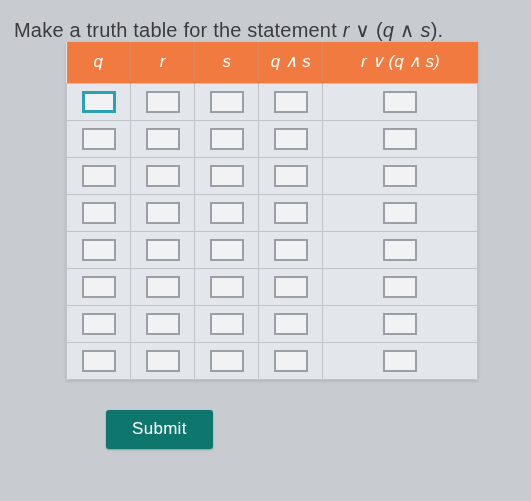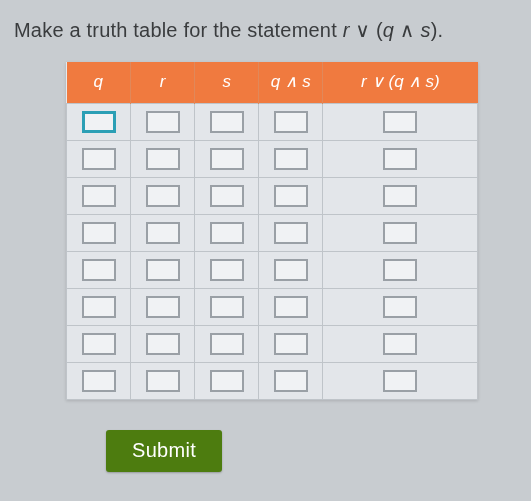--- a/index.html
+++ b/index.html
@@ -6,21 +6,20 @@
   html, body { width: 531px; height: 501px; }
   body {
     background: #c8ccd0;
     font-family: Arial, Helvetica, sans-serif;
     color: #333;
     padding: 18px 14px 0 14px;
   }
   .prompt {
     font-size: 20px;
     color: #3a3c3e;
-    margin-bottom: 20px;
     letter-spacing: .2px;
   }
   .prompt .var { font-style: italic; }
   .table-wrap {
     margin-left: 52px;
     width: 412px;
   }
   table {
     border-collapse: collapse;
     width: 100%;
@@ -57,25 +56,25 @@
     box-shadow: 0 0 0 1px #2b9fb5 inset;
   }
   .col-q, .col-r, .col-s, .col-qs { width: 58px; }
   .col-final { width: 140px; text-align: center; }
   .submit-row {
     margin-top: 30px;
     margin-left: 92px;
   }
   .submit-btn {
     display: inline-block;
-    background: #4d7c0f;
+    background: #0f766e;
     color: #fff;
     border: none;
     padding: 9px 26px 10px 26px;
-    font-size: 20px;
+    font-size: 17px;
     border-radius: 3px;
     box-shadow: 0 1px 2px rgba(0,0,0,.25);
     cursor: pointer;
     letter-spacing: .3px;
   }
 </style>
 </head>
 <body>
 
 <div class="prompt">

